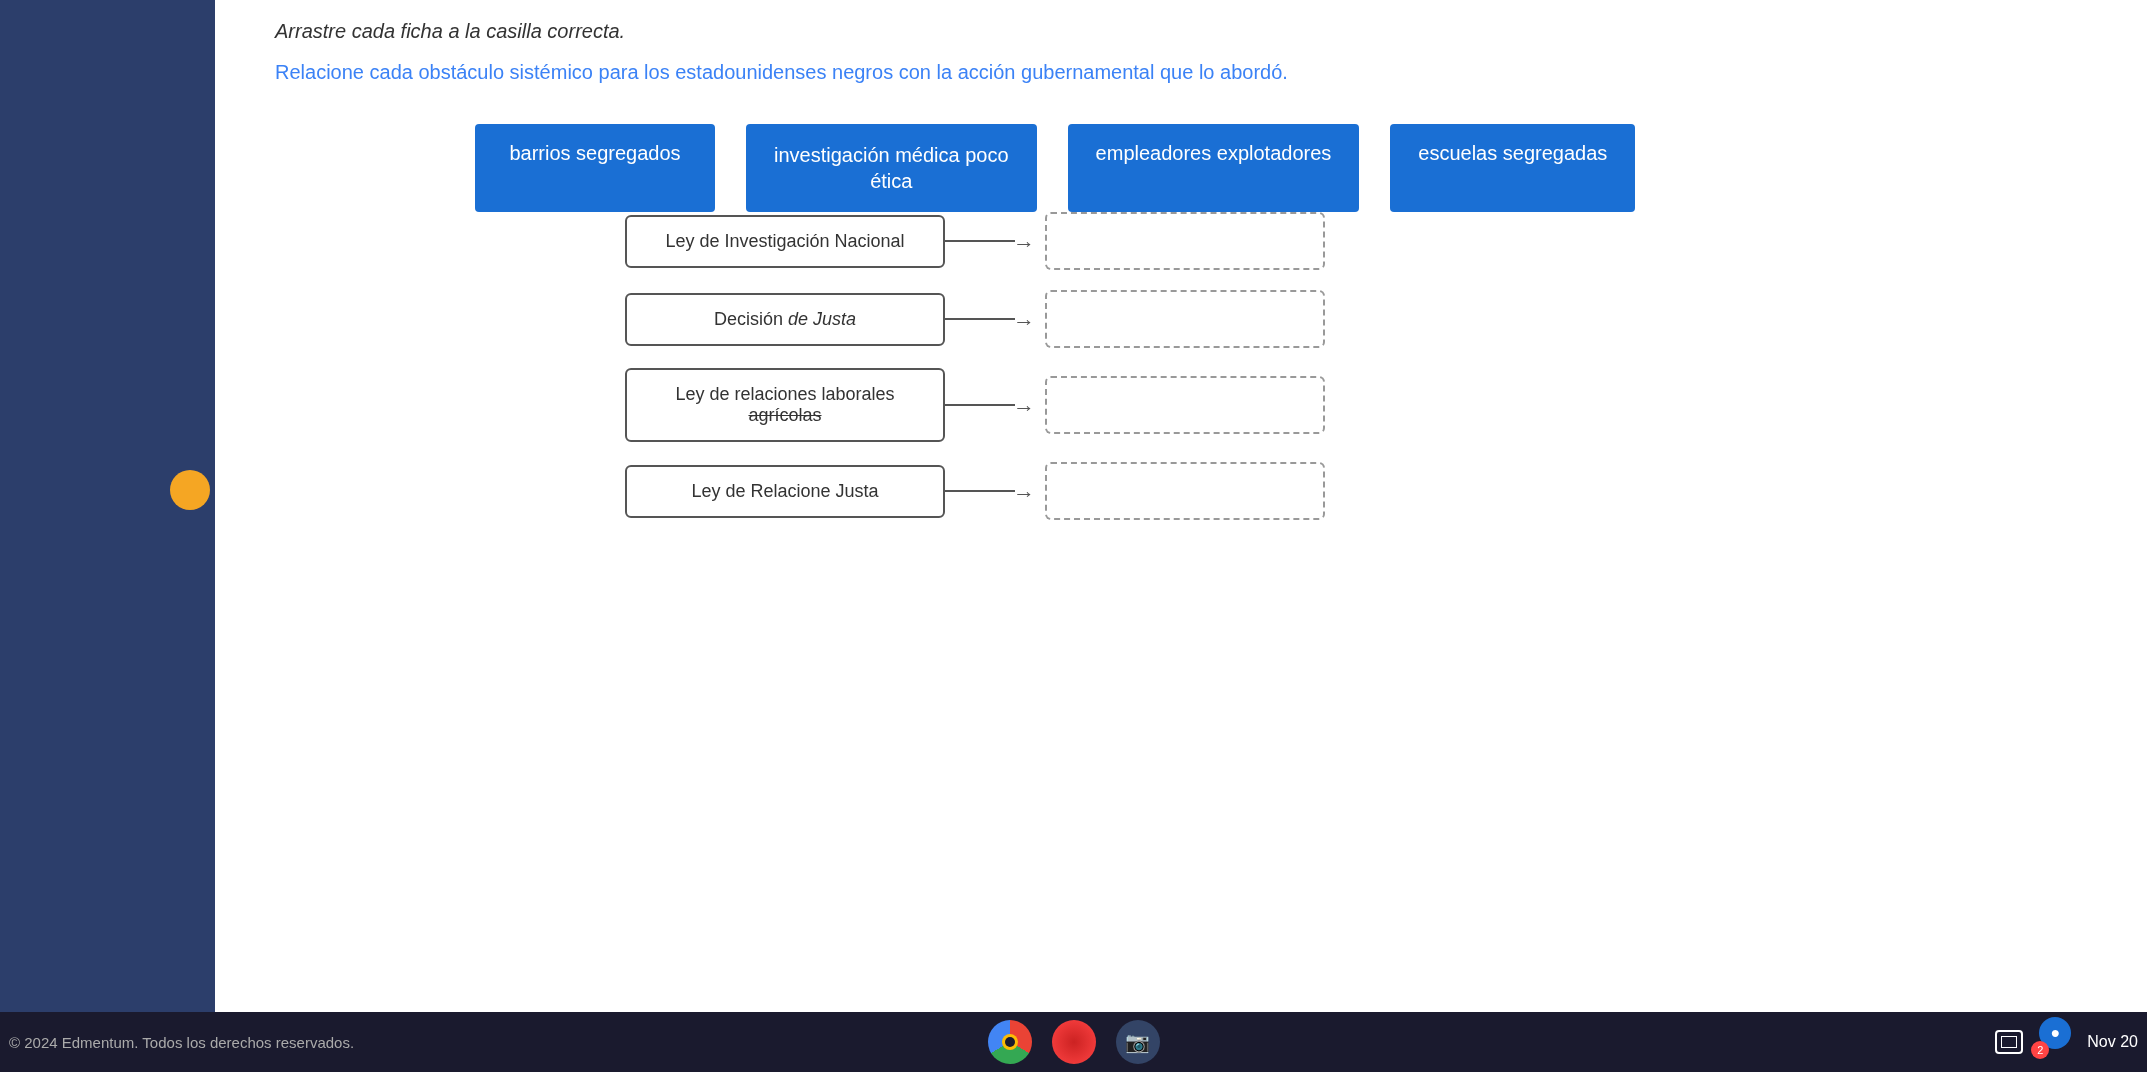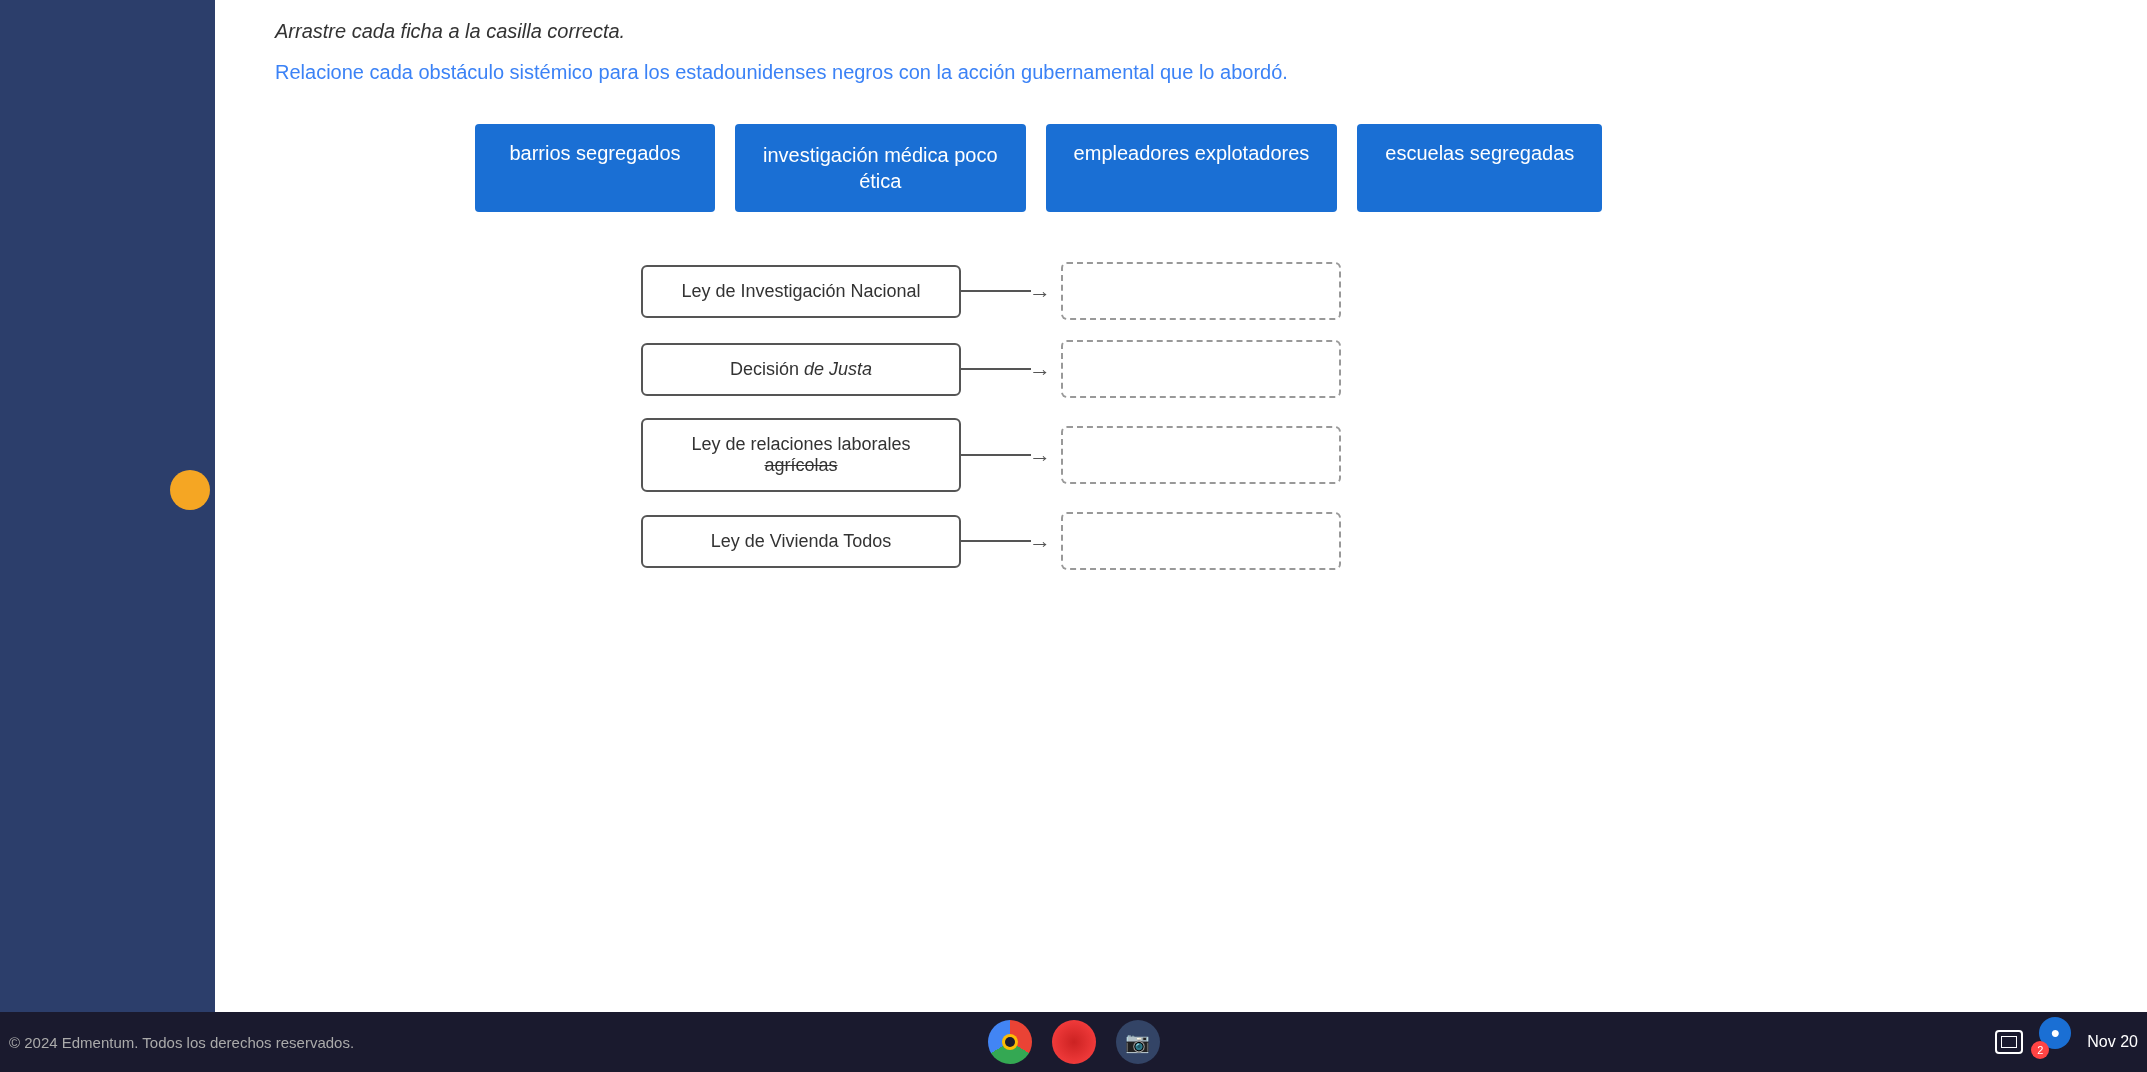--- a/index.html
+++ b/index.html
@@ -32,22 +32,21 @@
 
     .instruction-main {
       font-size: 20px;
       color: #3b82f6;
       margin-bottom: 40px;
     }
 
     .drag-items-container {
       display: flex;
       flex-wrap: wrap;
-      gap: 20px;
-      margin-bottom: 50px;
+      gap: 31px;
       padding-left: 200px;
     }
 
     .drag-item {
       background: #1a6fd4;
       color: white;
       padding: 18px 28px;
       font-size: 20px;
       border-radius: 4px;
       cursor: grab;
@@ -59,21 +58,20 @@
       display: flex;
       flex-direction: column;
       gap: 20px;
       padding-left: 350px;
     }
 
     .match-row {
       display: flex;
       align-items: center;
       gap: 0;
-      margin-left: 16px;
     }
 
     .match-label {
       background: white;
       border: 2px solid #555;
       border-radius: 6px;
       padding: 14px 24px;
       font-size: 18px;
       color: #333;
       width: 320px;
@@ -252,21 +250,21 @@
     <div class="match-row">
       <div class="match-label">
         <span>Ley de relaciones laborales<br><span class="strikethrough">agrícolas</span></span>
       </div>
       <div class="arrow-line"></div>
       <div class="drop-zone"></div>
     </div>
 
     <div class="match-row">
       <div class="match-label">
-        <span>Ley de Vivienda Todos</span>
+        <span>Ley de Relacione Justa</span>
       </div>
       <div class="arrow-line"></div>
       <div class="drop-zone"></div>
     </div>
 
   </div>
 
 </div>
 
 <div class="taskbar">

